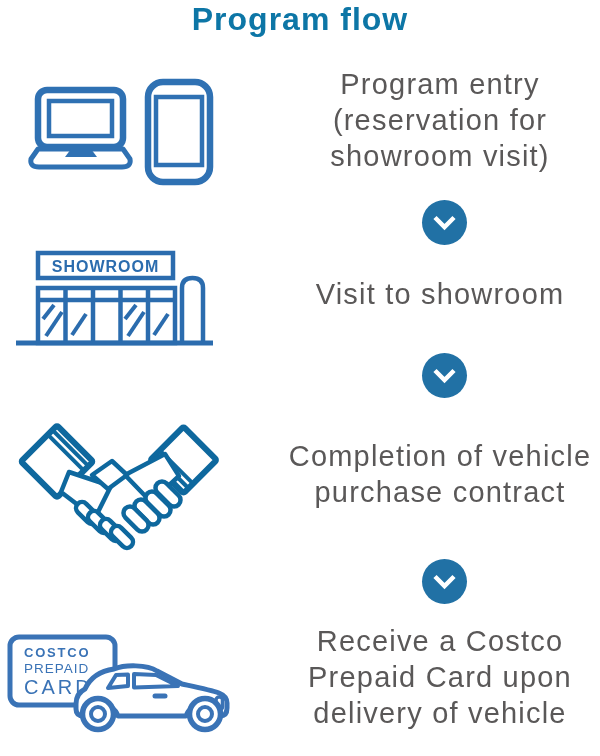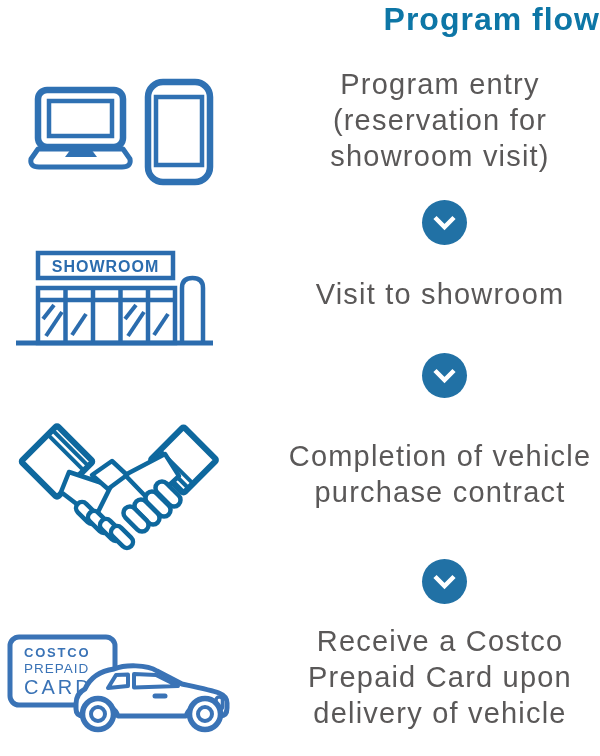--- a/index.html
+++ b/index.html
@@ -1,18 +1,18 @@
 <!DOCTYPE html>
 <html><head>
 <meta charset="utf-8">
 <style>
   html,body{margin:0;padding:0;background:#fff;}
   .page{position:relative;width:600px;height:756px;background:#ffffff;overflow:hidden;
         font-family:"Liberation Sans","DejaVu Sans",sans-serif;}
-  .title{position:absolute;left:0;top:0;width:600px;margin:0;text-align:right;
+  .title{position:absolute;left:0;top:0;width:600px;margin:0;text-align:center;
          font-size:32px;line-height:38px;font-weight:bold;letter-spacing:1px;color:#0d76a6;}
   .step-text{position:absolute;left:260px;width:360px;text-align:center;color:#5a5858;
              font-size:29px;line-height:36px;letter-spacing:1.2px;}
   .t1{top:66px}.t2{top:276px}.t3{top:438px}.t4{top:623px}
   .icon{position:absolute;}
   .i1{left:25px;top:75px}.i2{left:12px;top:248px}.i3{left:15px;top:418px}.i4{left:5px;top:620px}
   .chev{position:absolute;width:45px;height:45px;border-radius:50%;background:#2171a5;}
   .c1{left:422px;top:200px}.c2{left:422px;top:353px}.c3{left:422px;top:559px}
   .chev svg{display:block}
   svg text{font-family:"Liberation Sans","DejaVu Sans",sans-serif;}

